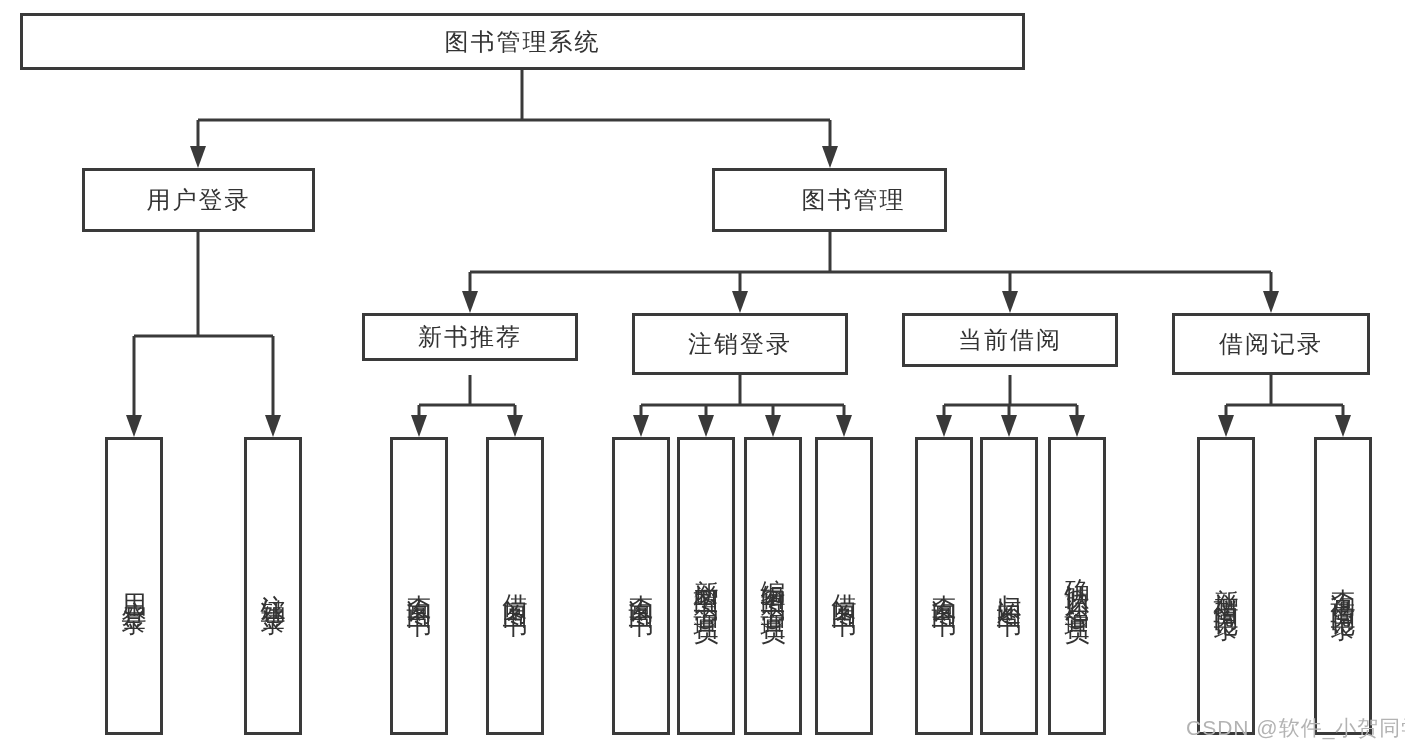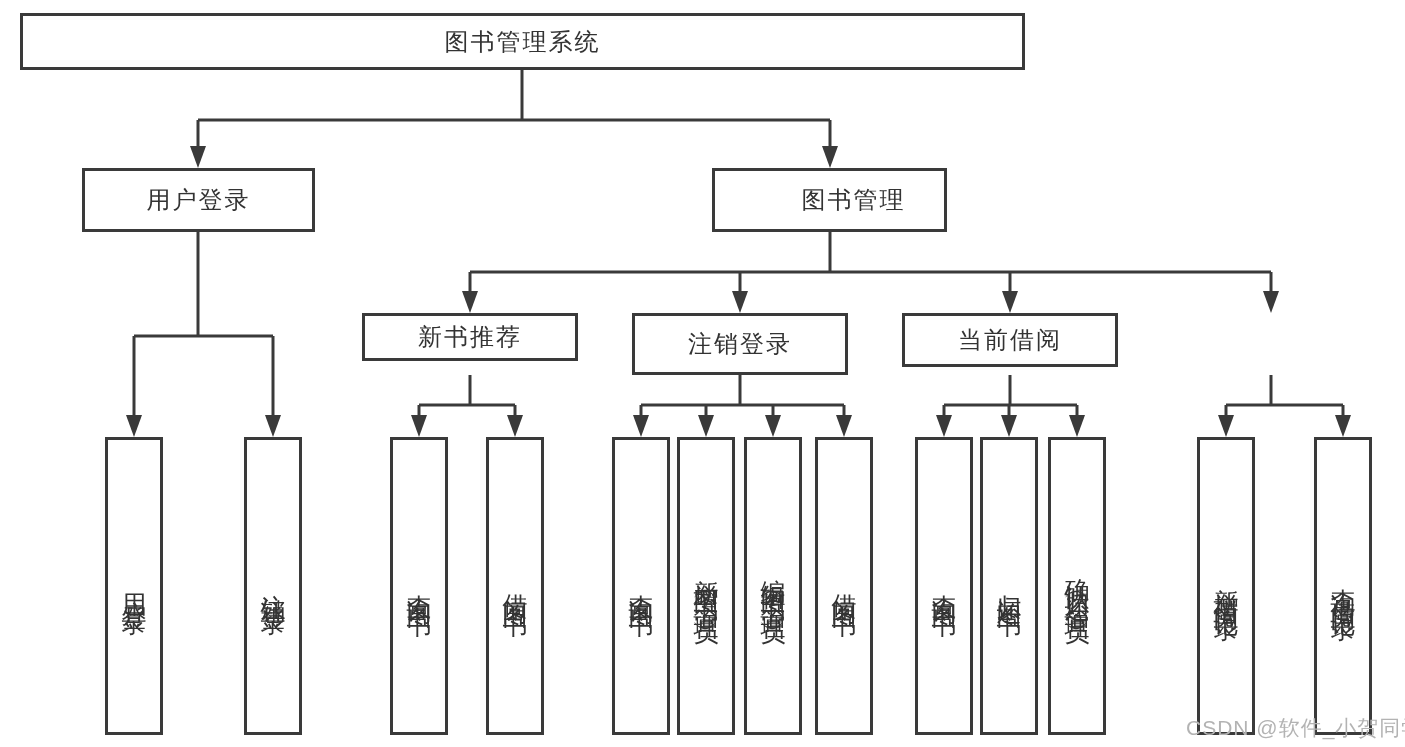--- a/index.html
+++ b/index.html
@@ -143,20 +143,23 @@
 
   <div class="node hnode b-new-rec">
     <span>新书推荐</span>
   </div>
   <div class="node hnode b-borrow">
     <span>注销登录</span>
   </div>
   <div class="node hnode b-current">
     <span>当前借阅</span>
   </div>
+  <div class="node hnode b-records">
+    <span>借阅记录</span>
+  </div>
 
   <div class="node leaf l-1">
     <span>用户登录</span>
   </div>
   <div class="node leaf l-2">
     <span>注销登录</span>
   </div>
 
   <div class="node leaf l-3">
     <span>查询图书</span>

